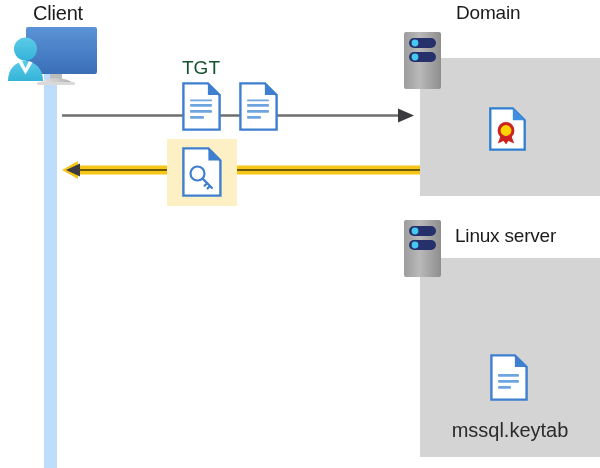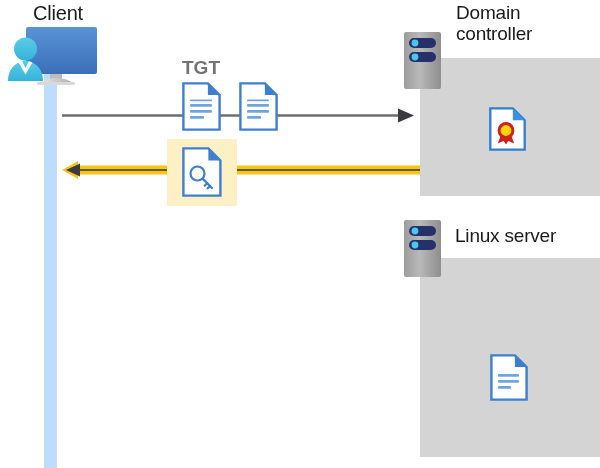--- a/index.html
+++ b/index.html
@@ -42,23 +42,22 @@
   .server-icon{width:37px;height:57px;}
   #dc-server-icon{left:404px;top:32px;}
   #linux-server-icon{left:404px;top:220px;}
 
   
   #arrow-request{left:60px;top:108px;width:356px;height:16px;}
   #arrow-response{left:60px;top:160px;width:360px;height:20px;}
 
   
   .doc-label{
-    font-size:19px;color:#737373;text-align:center;
+    font-size:19px;color:#14532d;text-align:center;
     letter-spacing:0px;
-    font-weight:bold;
   }
   #tgt-label{left:172px;top:57px;width:58px;}
   #spn-label{left:229px;top:57px;width:58px;}
 
   
   #tgt-doc{left:182px;top:82px;width:39px;height:49px;}
   #spn-doc{left:239px;top:82px;width:39px;height:49px;}
 
   
   #ticket-highlight{
@@ -178,21 +177,20 @@
         <path d="M25.2 36.2 L22.6 38.8"></path>
         <path d="M28 39 L25.6 41.4"></path>
       </g>
     </svg>
   </div>
 
   <div class="abs panel" id="dc-panel"></div>
 
   <div class="abs heading" id="dc-title">
     <span>Domain</span><br>
-    <span>controller</span>
   </div>
 
   <div class="abs server-icon" id="dc-server-icon">
     <svg width="37" height="57" viewBox="0 0 37 57" xmlns="http://www.w3.org/2000/svg">
       <defs>
         <linearGradient id="rack1" x1="0" y1="0" x2="1" y2="0">
           <stop offset="0%" stop-color="#9c9c9c"></stop>
           <stop offset="42%" stop-color="#b9b9b9"></stop>
           <stop offset="100%" stop-color="#8e8e8e"></stop>
         </linearGradient>
@@ -245,14 +243,15 @@
       <path d="M1.4 1.4 h23.5 l11.7 11.7 v32.5 h-35.2 z" fill="#ffffff" stroke="#3f7fcf" stroke-width="2.4" stroke-linejoin="miter"></path>
       <path d="M24.9 1.4 l11.7 11.7 h-11.7 z" fill="#3f7fcf"></path>
       <g fill="#6fa5df">
         <rect x="8" y="20" width="21" height="2.8" rx="1"></rect>
         <rect x="8" y="26" width="21" height="2.8" rx="1"></rect>
         <rect x="8" y="32" width="13" height="2.8" rx="1"></rect>
       </g>
     </svg>
   </div>
 
+  <div class="abs" id="keytab-label">mssql.keytab</div>
 
 </div>
 
 </body></html>

